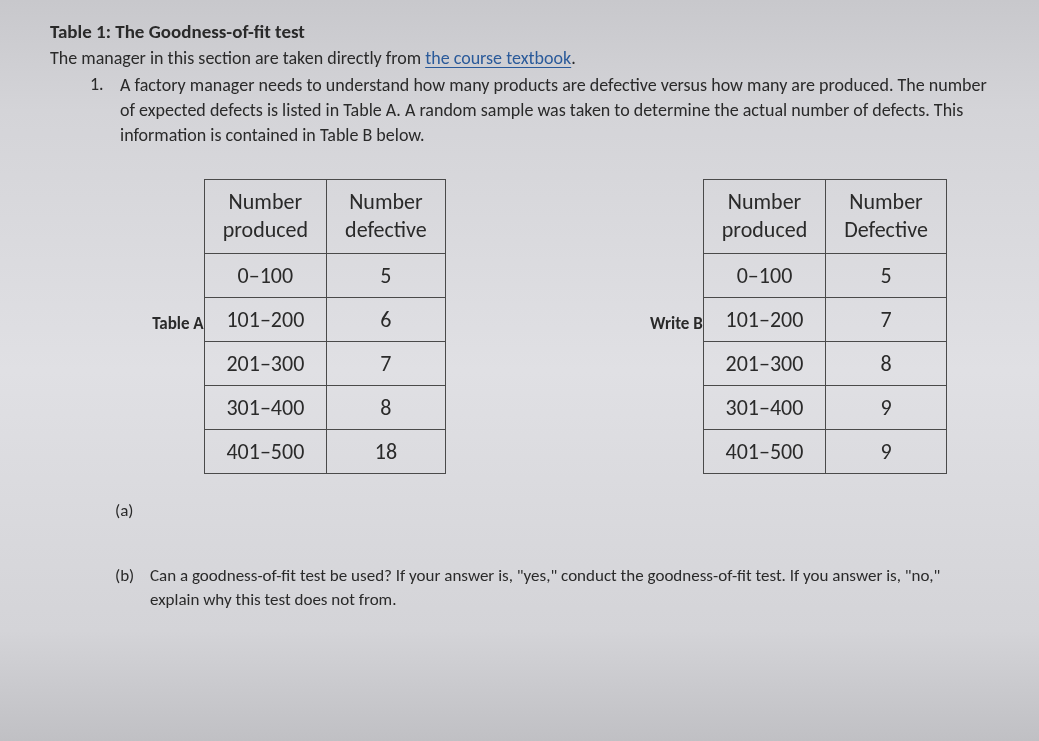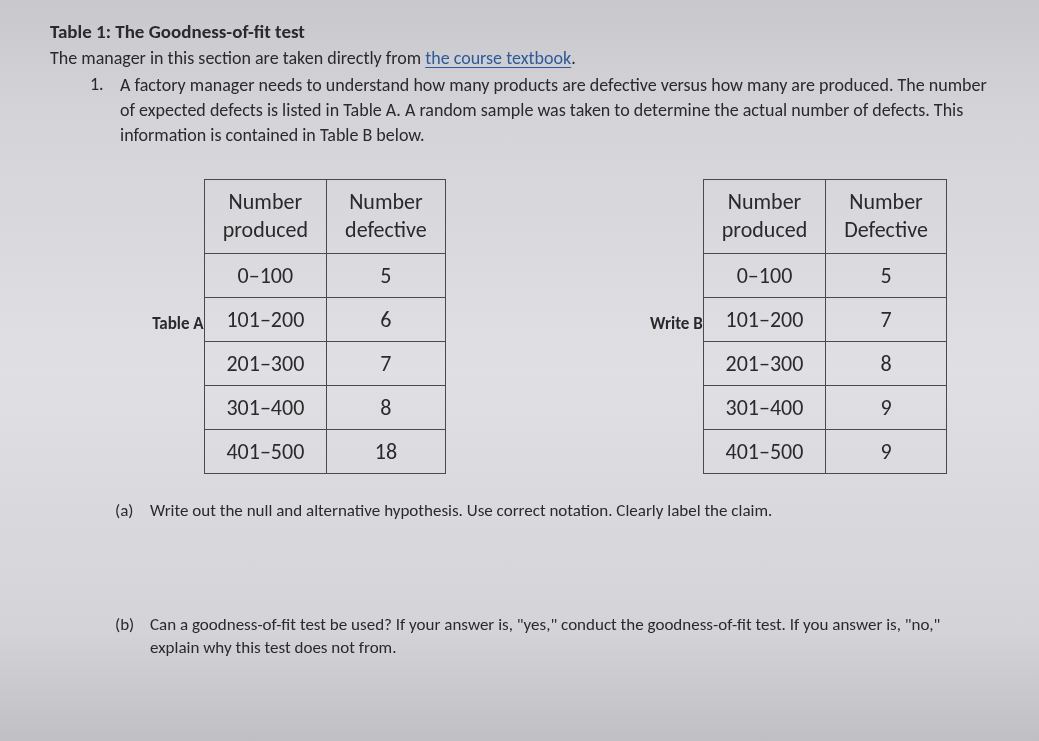--- a/index.html
+++ b/index.html
@@ -179,19 +179,18 @@
             <td>401–500</td>
             <td>9</td>
           </tr>
       </tbody>
     </table>
   </div>
 </div>
 
 <div class="question q-a">
   <span class="q-label">(a)</span>
-  <span>Write out the null and alternative hypothesis. Use correct notation. Clearly label the claim.</span>
 </div>
 
 <div class="question q-b">
   <span class="q-label">(b)</span>
   <span>Can a goodness-of-fit test be used? If your answer is, "yes," conduct the goodness-of-fit test. If you answer is, "no," explain why this test does not from.</span>
 </div>
 
 </body></html>

